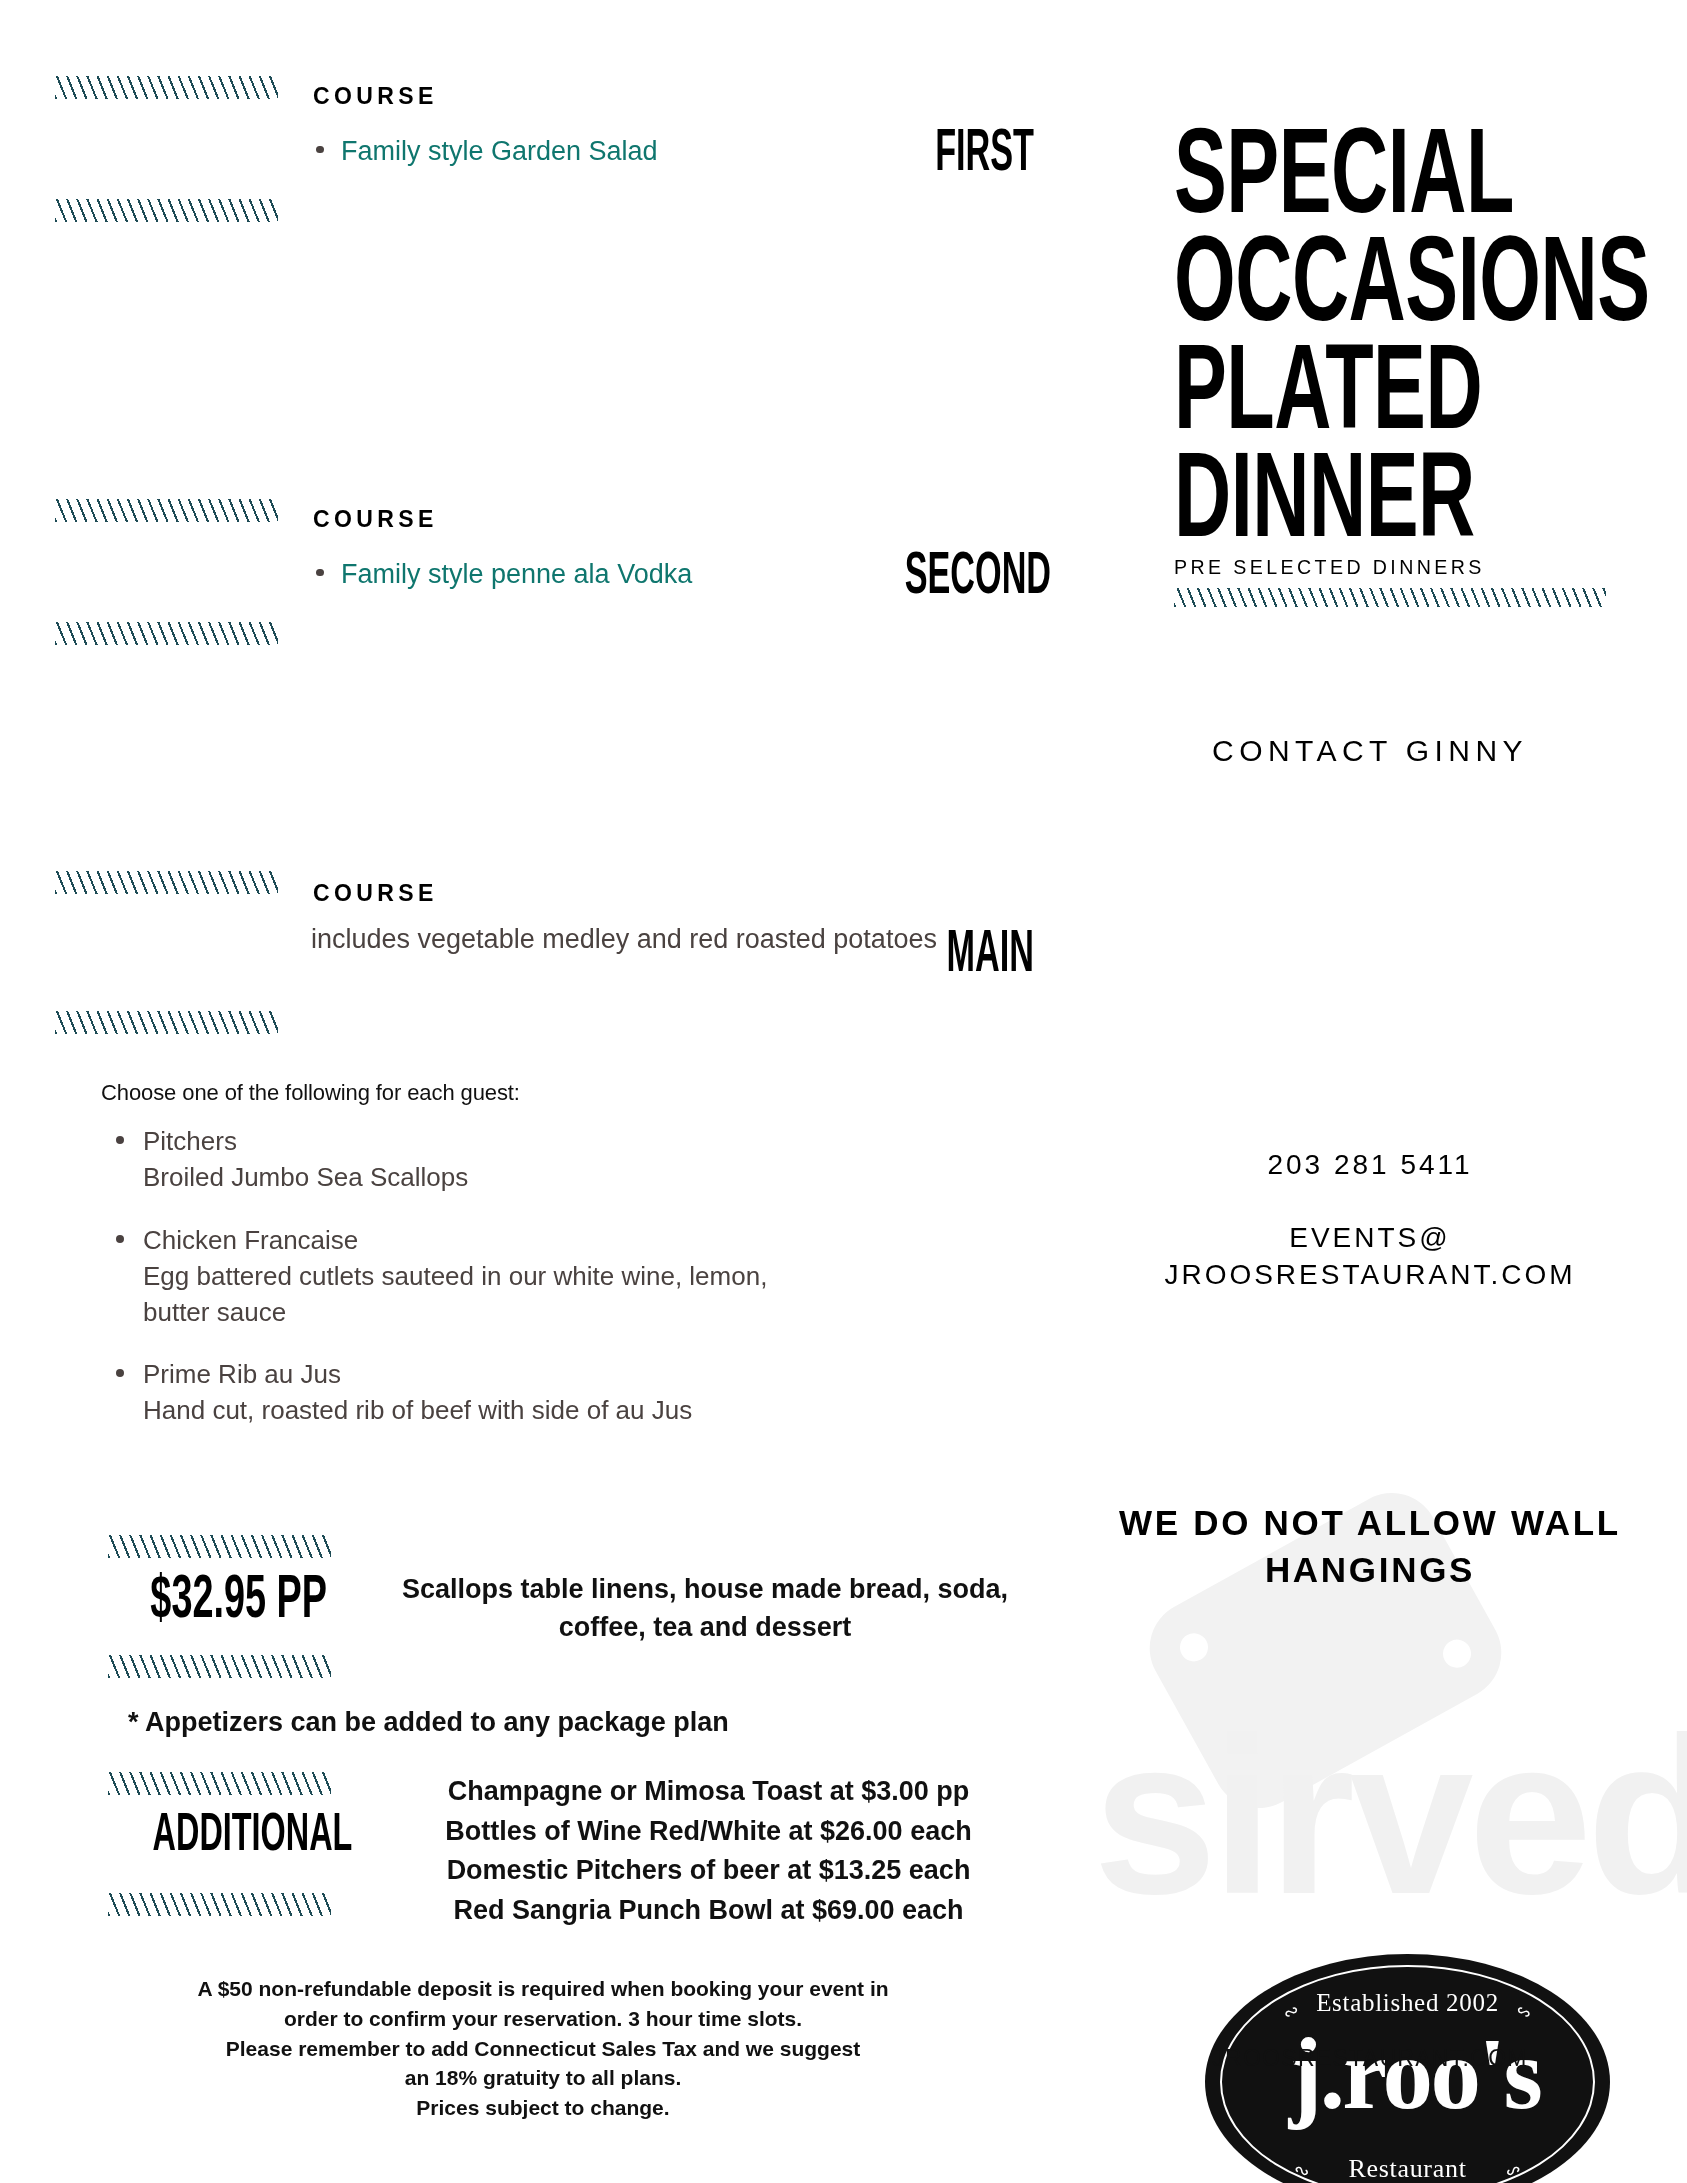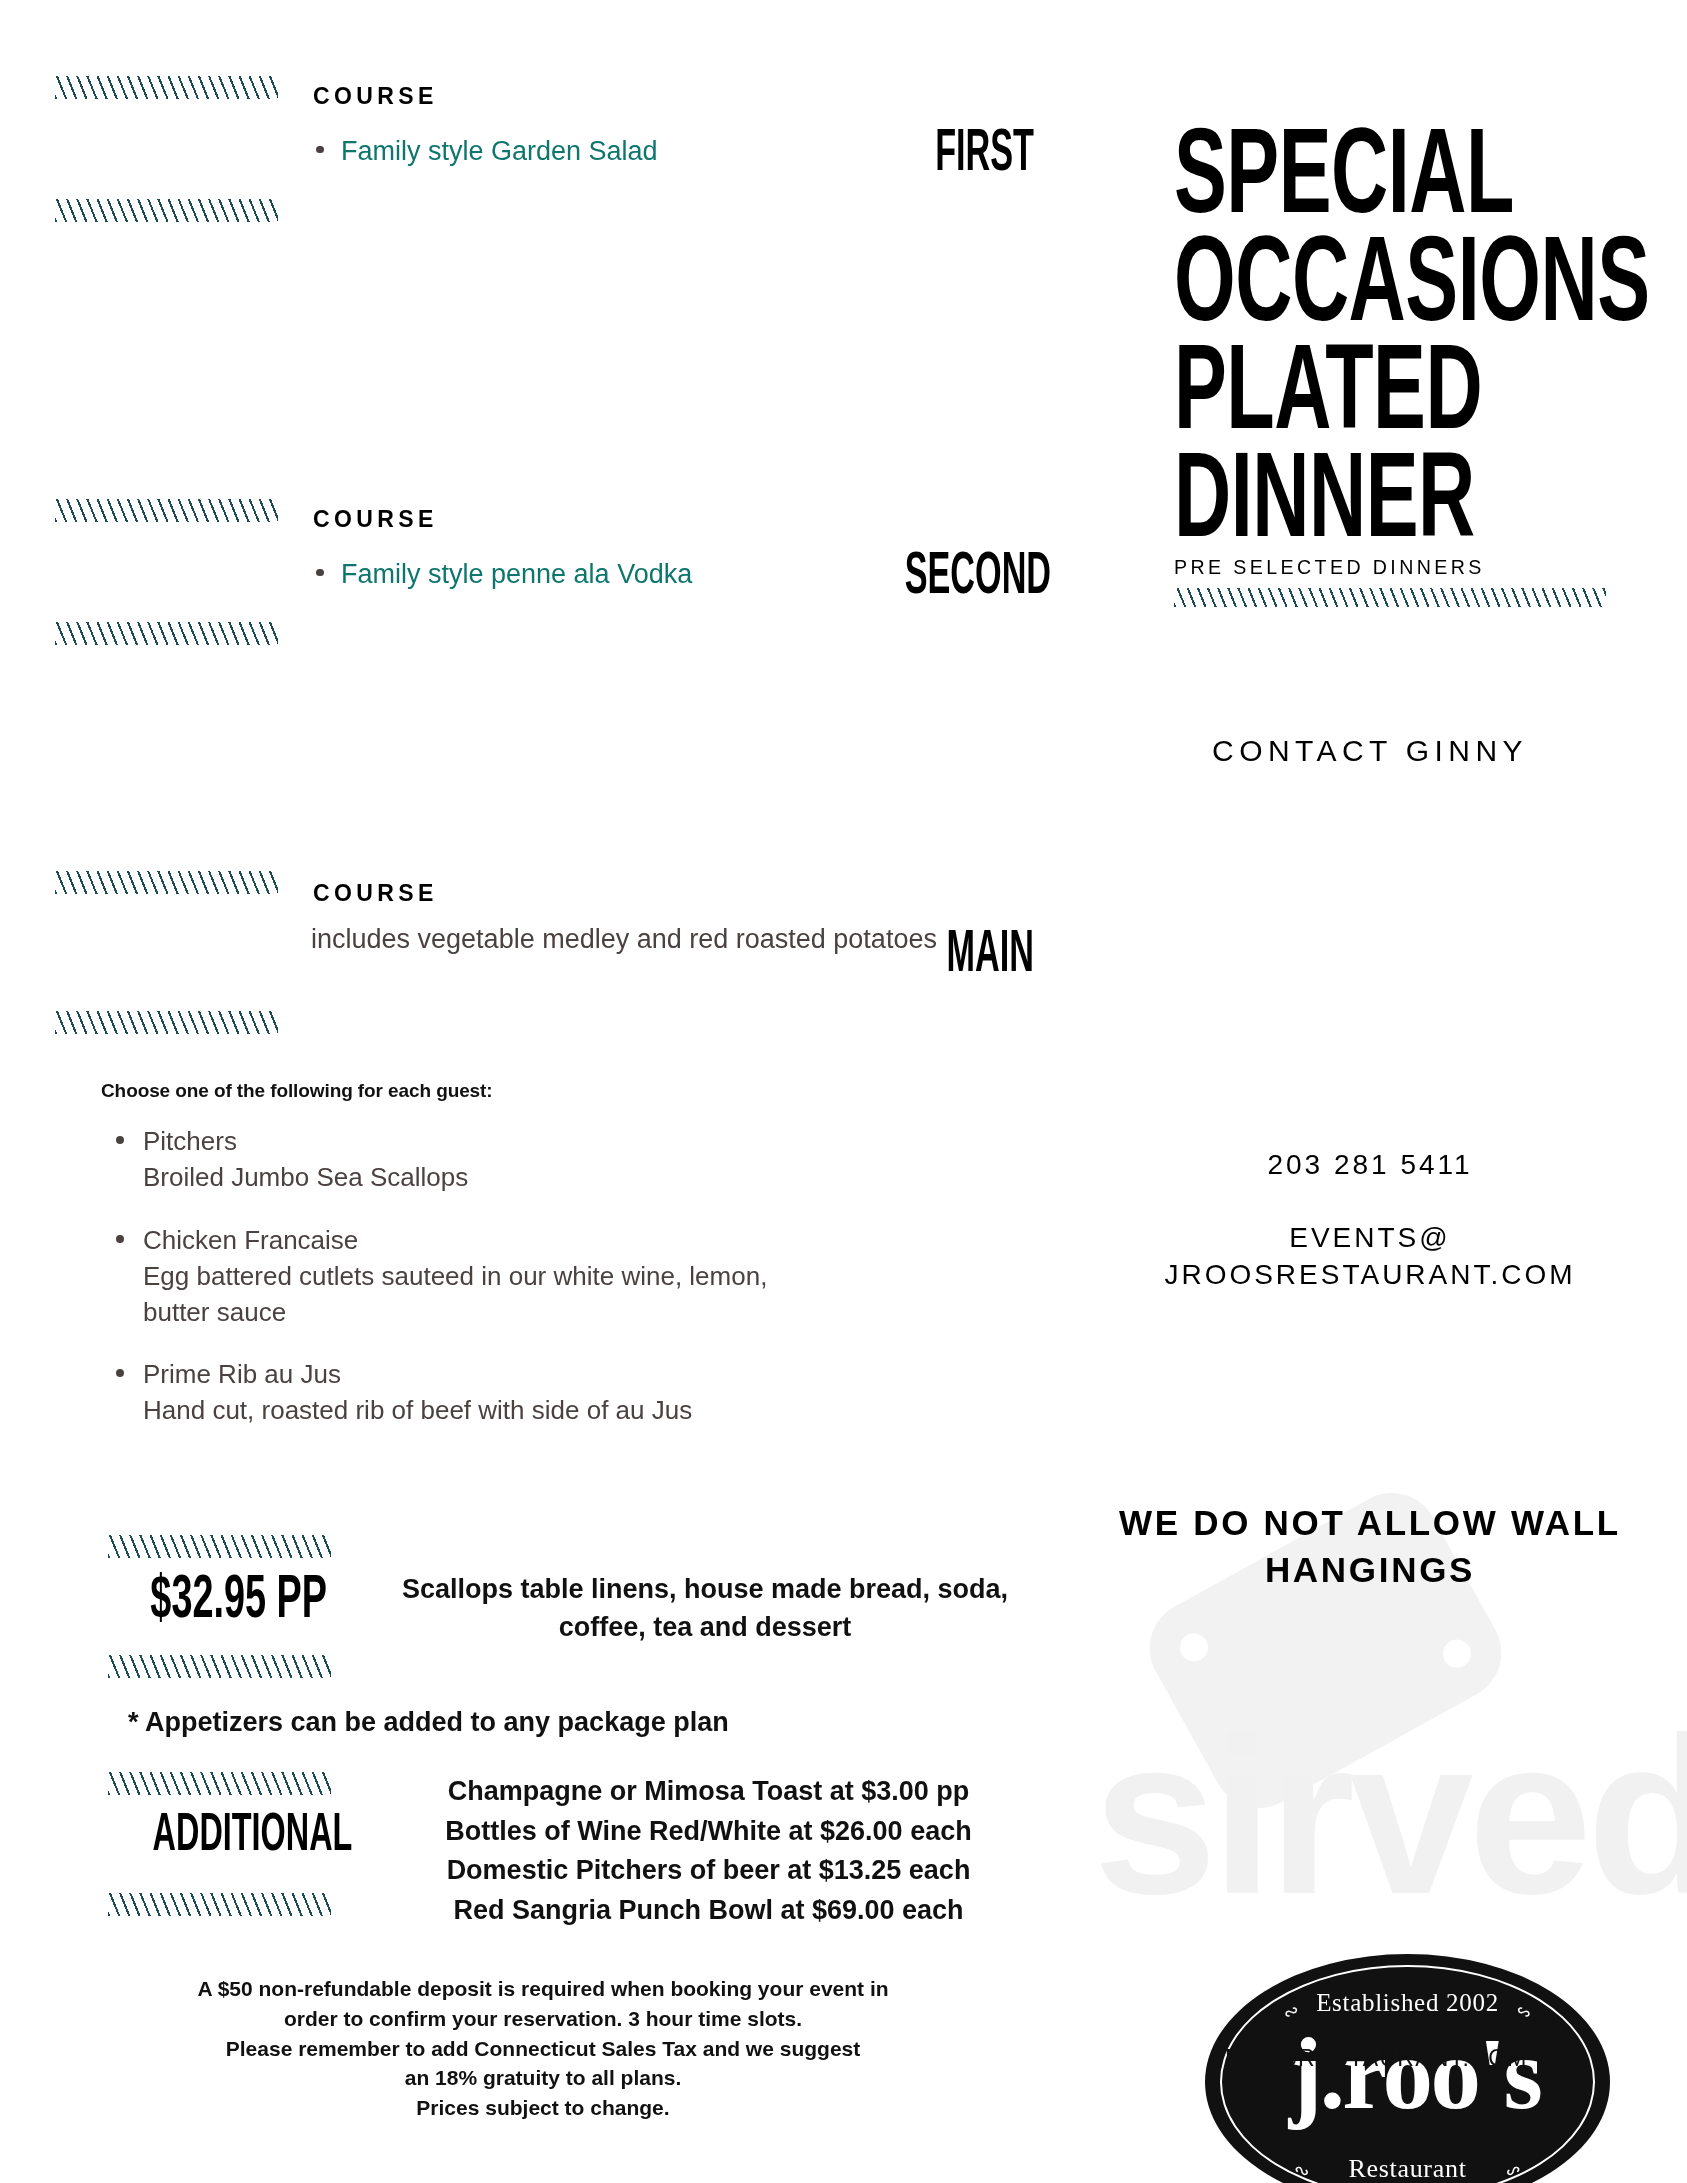--- a/index.html
+++ b/index.html
@@ -73,22 +73,22 @@
     position:absolute;
     font-size:27px;
     color:#4a4240;
     line-height:1.35;
     font-weight:300;
     width:709px;
   }
 
   .choose-heading {
     position:absolute;
-    font-size:19px;
-    font-weight:700;
+    font-size:22px;
+    font-weight:400;
     color:#111;
     letter-spacing:-0.1px;
   }
 
   .choice-list { position:absolute; }
   .choice {
     position:relative;
     padding-left:35px;
     margin-bottom:27px;
     font-size:26px;

